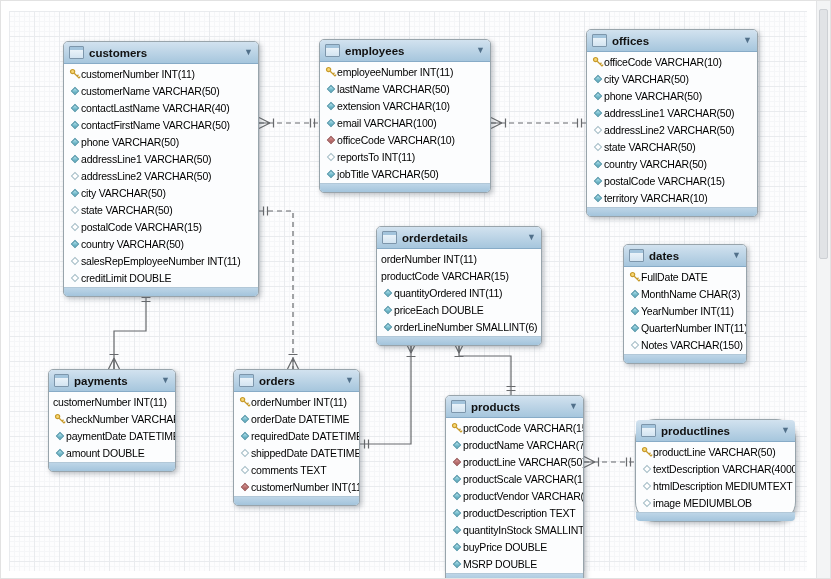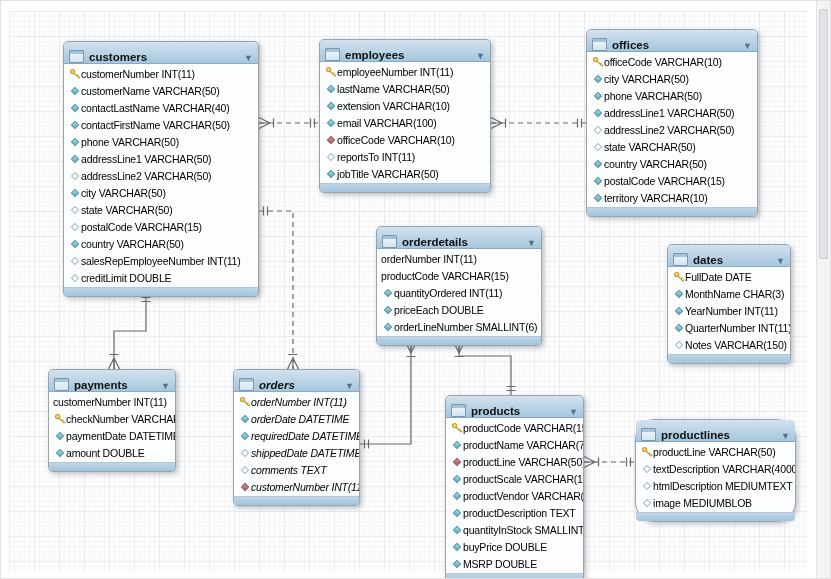--- a/index.html
+++ b/index.html
@@ -12,21 +12,21 @@
       linear-gradient(to right,#e9ebee 1px,transparent 1px),
       linear-gradient(to bottom,#e9ebee 1px,transparent 1px),
       linear-gradient(to right,#f5f6f8 1px,transparent 1px),
       linear-gradient(to bottom,#f5f6f8 1px,transparent 1px);
     background-size:25px 25px,25px 25px,5px 5px,5px 5px;}
   #rels{position:absolute;left:0;top:0;pointer-events:none;}
   .rel{stroke:#67696c;stroke-width:1.2;fill:none;}
   .dash{stroke-dasharray:5 4;}
   .table-card{position:absolute;background:#fcfdfe;border:1px solid #98a4ab;border-radius:5px;
     box-shadow:2px 2px 5px rgba(90,100,110,.4);box-sizing:border-box;}
-  .hdr{height:21px;display:flex;align-items:flex-end;gap:5px;padding:0 5px;
+  .hdr{height:21px;display:flex;align-items:center;gap:5px;padding:0 5px;
     background:linear-gradient(#d2e2ef,#a6c6dd);border-bottom:1px solid #87abc7;
     border-radius:4px 4px 0 0;font-weight:700;font-size:11.5px;color:#111;}
   .hdr .arrow{margin-left:auto;color:#51708a;font-size:9px;line-height:1;cursor:pointer;}
   .tico{width:13px;height:11px;border:1px solid #7d96ab;border-radius:1px;position:relative;
     background:linear-gradient(#f2f8fc,#d3e4f1);flex:0 0 auto;}
   .tico::before{content:"";position:absolute;left:0;right:0;top:0;height:3px;background:#a3c4dc;}
   .rows{padding:1px 0;}
   .row{height:17px;display:flex;align-items:center;padding-left:4px;font-size:10.5px;
     letter-spacing:-0.2px;white-space:nowrap;color:#000;overflow:hidden;}
   .ic{display:inline-flex;width:13px;flex:0 0 13px;justify-content:center;align-items:center;}
@@ -324,21 +324,21 @@
           </div>
           <div class="row">
             <span class="ic">
               <span class="dia req"></span>
             </span>
             <span>orderLineNumber SMALLINT(6)</span>
           </div>
         </div>
         <div class="ftr"></div>
       </div>
-      <div class="table-card" style="left: 666px; top: 243px; width: 124px;">
+      <div class="table-card" style="left: 622px; top: 243px; width: 124px;">
         <div class="hdr">
           <span class="tico"></span>
           <span>dates</span>
           <span class="arrow">▼</span>
         </div>
         <div class="rows">
           <div class="row">
             <span class="ic">
               <svg width="12" height="12" viewBox="0 0 12 12">
                 <circle cx="3.6" cy="3.6" r="2.1" fill="#f8d774" stroke="#c79a2a" stroke-width="1.2"></circle>
@@ -401,21 +401,21 @@
           </div>
           <div class="row">
             <span class="ic">
               <span class="dia req"></span>
             </span>
             <span>amount DOUBLE</span>
           </div>
         </div>
         <div class="ftr"></div>
       </div>
-      <div class="table-card" style="left: 232px; top: 368px; width: 127px; font-style: italic;">
+      <div class="table-card" style="left: 232px; top: 368px; width: 127px;">
         <div class="hdr">
           <span class="tico"></span>
           <span>orders</span>
           <span class="arrow">▼</span>
         </div>
         <div class="rows">
           <div class="row">
             <span class="ic">
               <svg width="12" height="12" viewBox="0 0 12 12">
                 <circle cx="3.6" cy="3.6" r="2.1" fill="#f8d774" stroke="#c79a2a" stroke-width="1.2"></circle>

